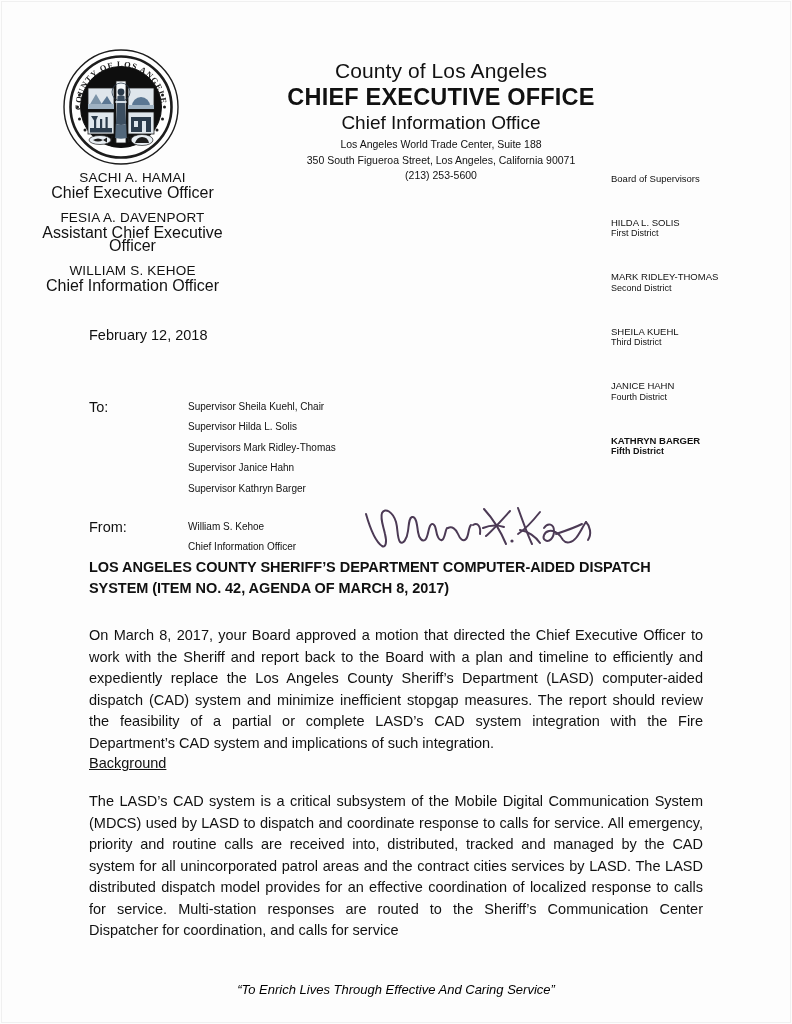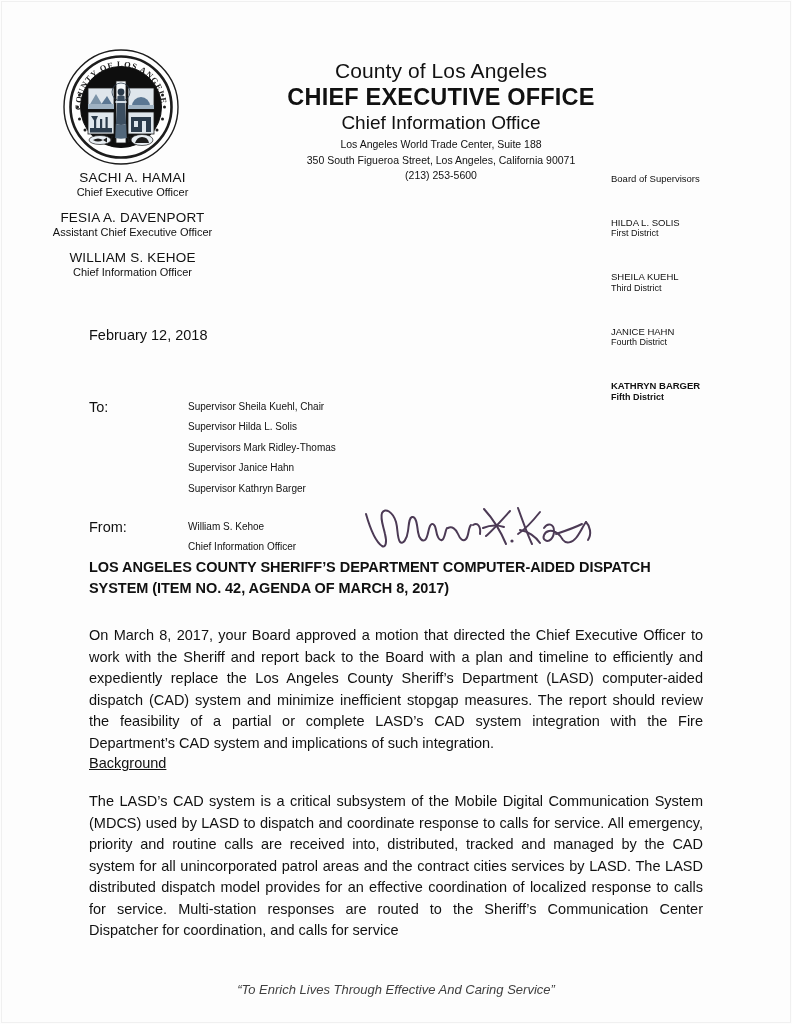--- a/index.html
+++ b/index.html
@@ -72,21 +72,21 @@
     text-align: center;
   }
   .officer { margin-bottom: 11px; }
   .officer:last-child { margin-bottom: 0; }
   .officer-name {
     font-size: 13.5px;
     line-height: 16px;
     letter-spacing: 0.2px;
   }
   .officer-title {
-    font-size: 11px;
+    font-size: 16px;
     line-height: 13px;
   }
 
   
   .board {
     position: absolute;
     left: 611px;
     top: 173px;
     width: 160px;
     text-align: left;
@@ -183,21 +183,21 @@
 
   
   .footer {
     position: absolute;
     left: 0;
     top: 982px;
     width: 792px;
     text-align: center;
     font-size: 13px;
     font-style: italic;
-    color: #404040;
+    color: #000000;
   }
 </style>
 </head>
 <body>
 
 <div class="page">
   <div class="page-edge"></div>
 
   <div class="seal-wrap">
     <svg width="118" height="118" viewBox="0 0 118 118" xmlns="http://www.w3.org/2000/svg">
@@ -300,20 +300,24 @@
       <div class="officer-name">WILLIAM S. KEHOE</div>
       <div class="officer-title">Chief Information Officer</div>
     </div>
   </div>
 
   <div class="board">
     <div class="board-heading">Board of Supervisors</div>
     <div class="board-item">
       <div class="board-name">HILDA L. SOLIS</div>
       <div class="board-district">First District</div>
+    </div>
+    <div class="board-item">
+      <div class="board-name">MARK RIDLEY-THOMAS</div>
+      <div class="board-district">Second District</div>
     </div>
     <div class="board-item">
       <div class="board-name">SHEILA KUEHL</div>
       <div class="board-district">Third District</div>
     </div>
     <div class="board-item">
       <div class="board-name">JANICE HAHN</div>
       <div class="board-district">Fourth District</div>
     </div>
     <div class="board-item">

